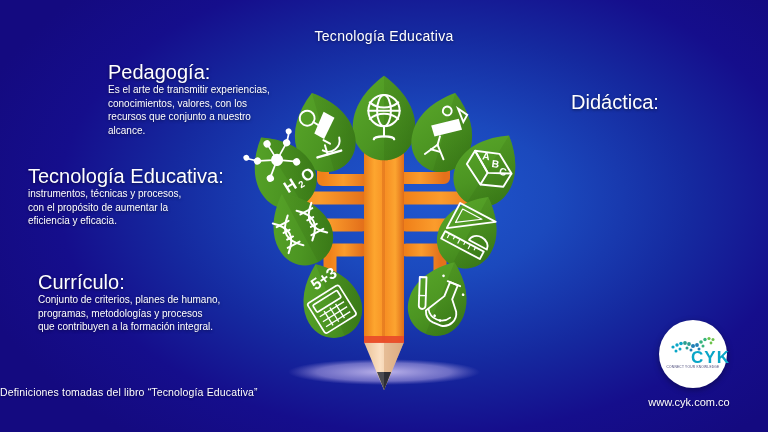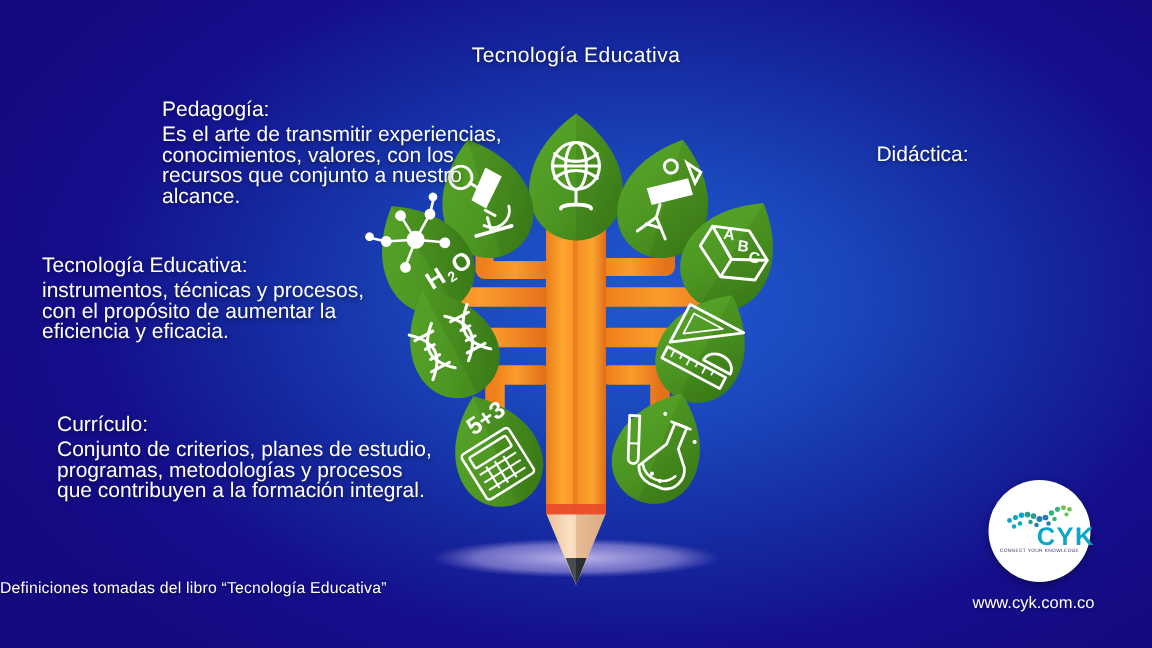--- a/index.html
+++ b/index.html
@@ -20,23 +20,23 @@
     position:absolute; top:28px; left:0; width:768px;
     text-align:center;
     color:#ffffff;
     font-size:14px;
     letter-spacing:.3px;
     text-shadow:0 1px 3px rgba(0,0,0,.45);
   }
   
   .block { position:absolute; color:#ffffff; text-shadow:0 1px 3px rgba(0,0,0,.5); }
   .block .head {
-    font-size:14px; line-height:20px; margin-bottom:1px; white-space:nowrap;
-  }
-  .block .body { font-size:14px; line-height:13.6px; }
+    font-size:20px; line-height:20px; margin-bottom:1px; white-space:nowrap;
+  }
+  .block .body { font-size:10px; line-height:13.6px; }
 
   #blk-pedagogia   { left:108px; top:62px;  width:300px; text-align:left; }
   #blk-tecnologia  { left:28px;  top:166px; width:310px; text-align:left; }
   #blk-curriculo   { left:38px;  top:272px; width:320px; text-align:left; }
   #blk-didactica   { left:470px; top:92px;  width:290px; text-align:left; }
   #blk-didactica .head { text-align:center; }
   #blk-psicologia  { left:478px; top:202px; width:290px; text-align:right; }
   #blk-psicologia .head { text-align:left; padding-left:34px; }
 
   
@@ -314,21 +314,21 @@
     <div class="body">
       <div>instrumentos, técnicas y procesos,</div>
       <div>con el propósito de aumentar la</div>
       <div>eficiencia y eficacia.</div>
     </div>
   </div>
 
   <div class="block" id="blk-curriculo">
     <div class="head">Currículo:</div>
     <div class="body">
-      <div>Conjunto de criterios, planes de estudio,</div>
+      <div>Conjunto de criterios, planes de humano,</div>
       <div>programas, metodologías y procesos</div>
       <div>que contribuyen a la formación integral.</div>
     </div>
   </div>
 
   <div class="block" id="blk-didactica">
     <div class="head">Didáctica:</div>
   </div>
 
 

